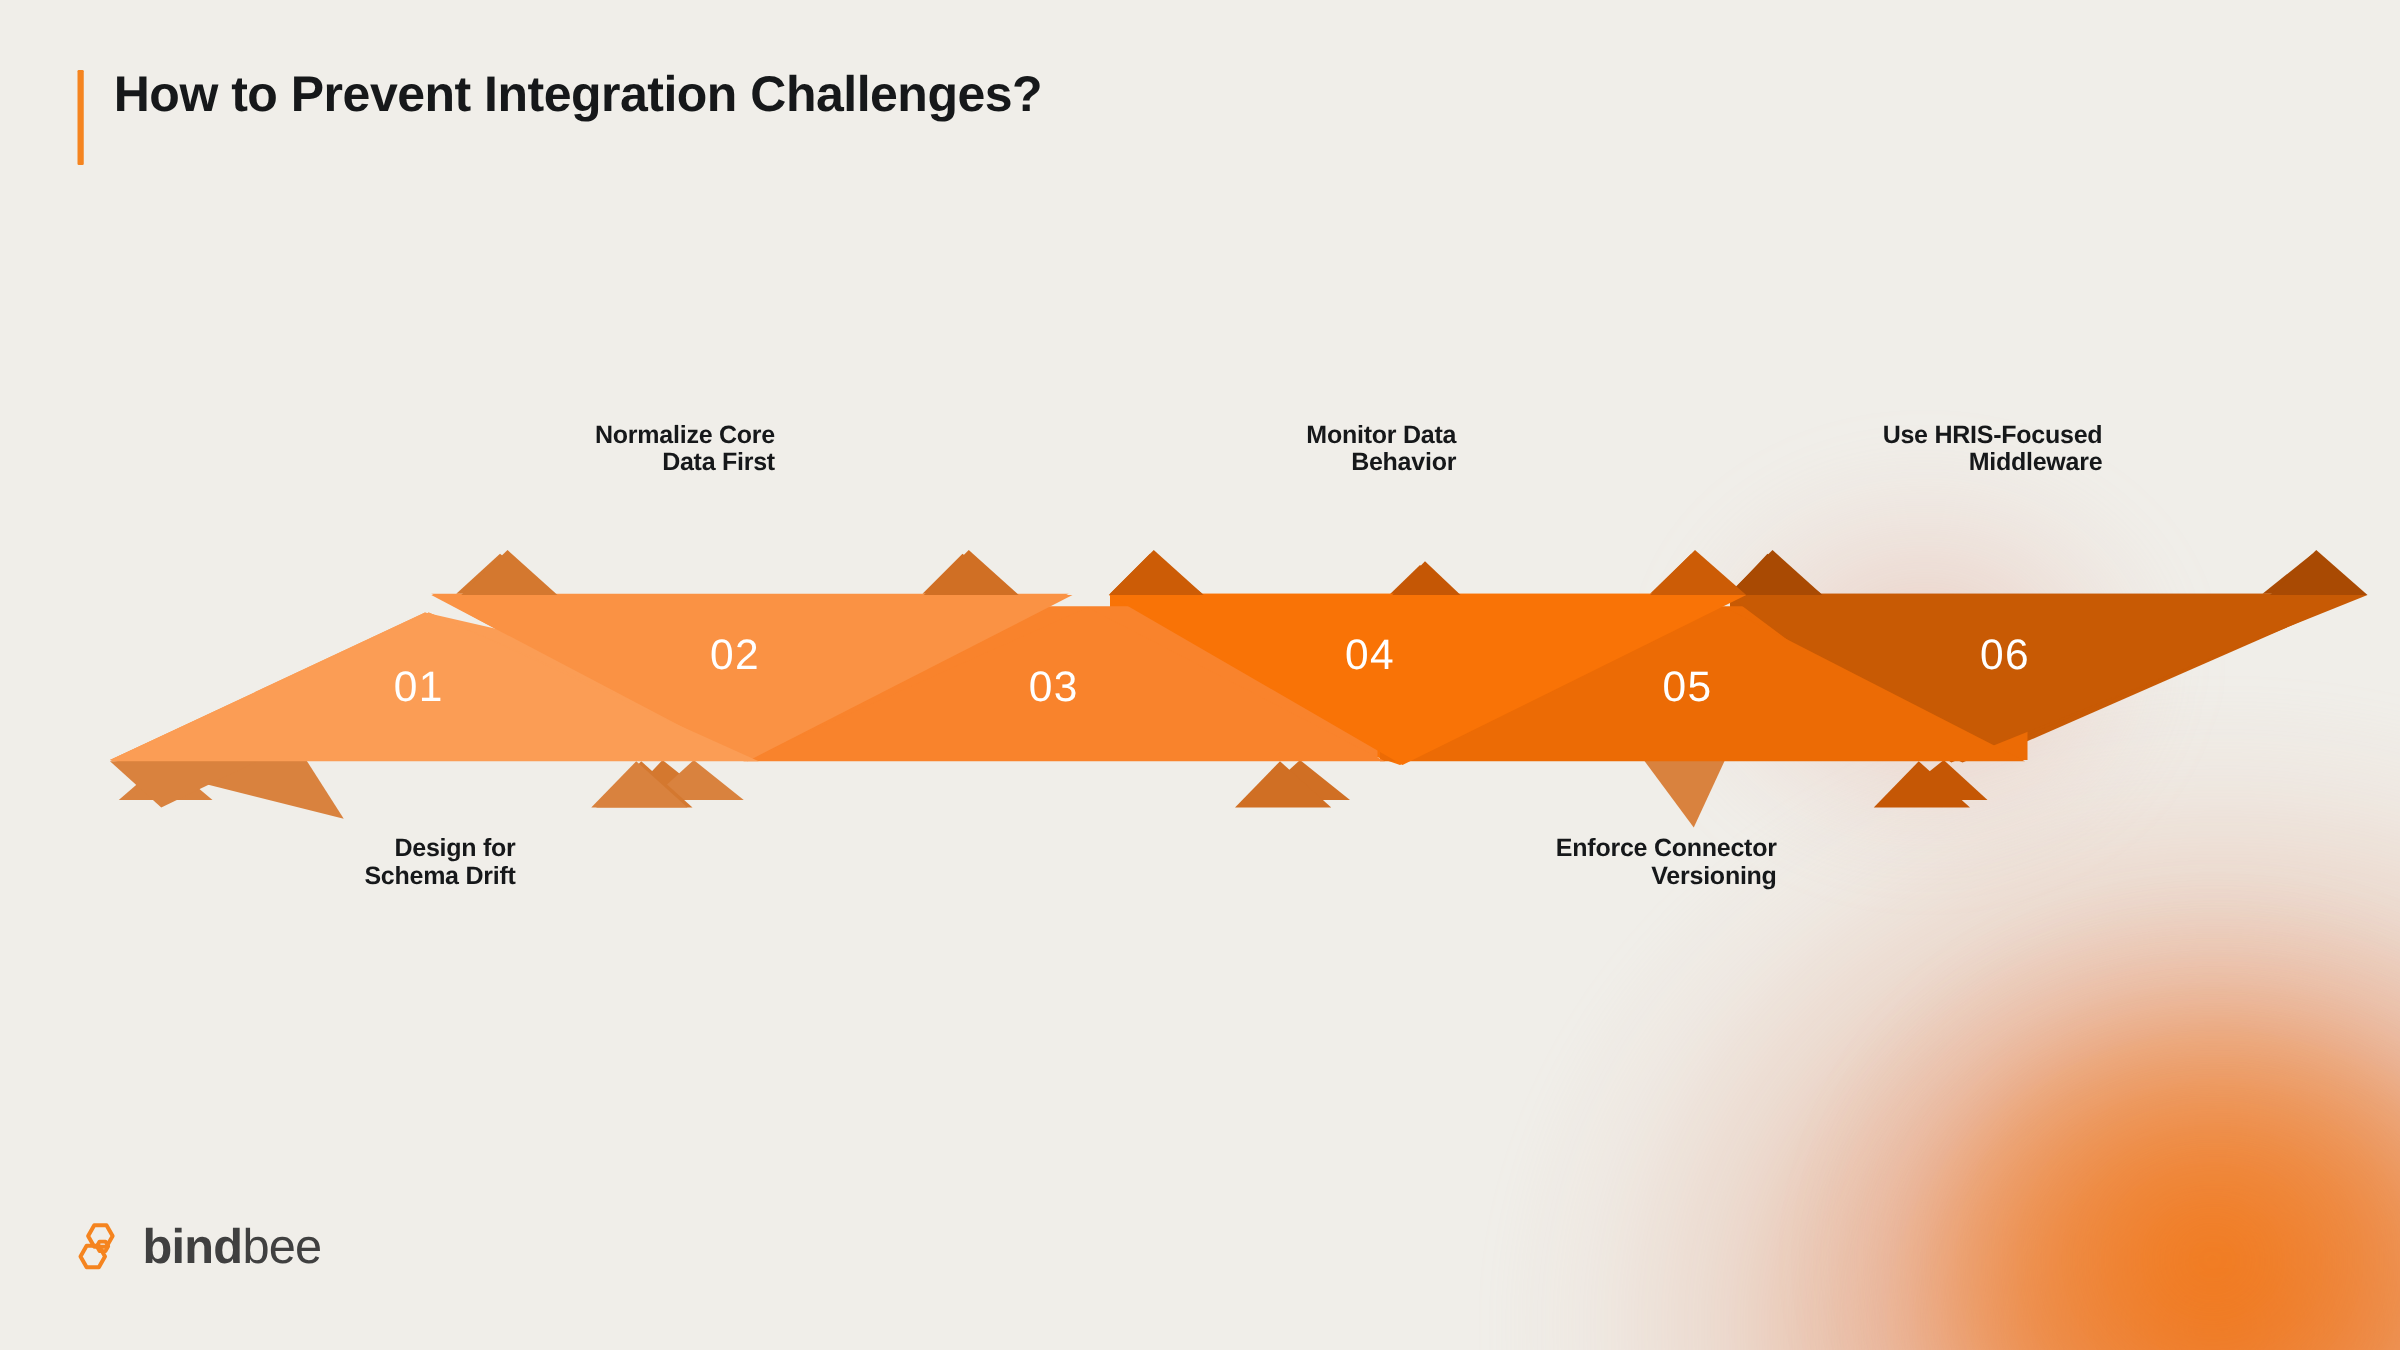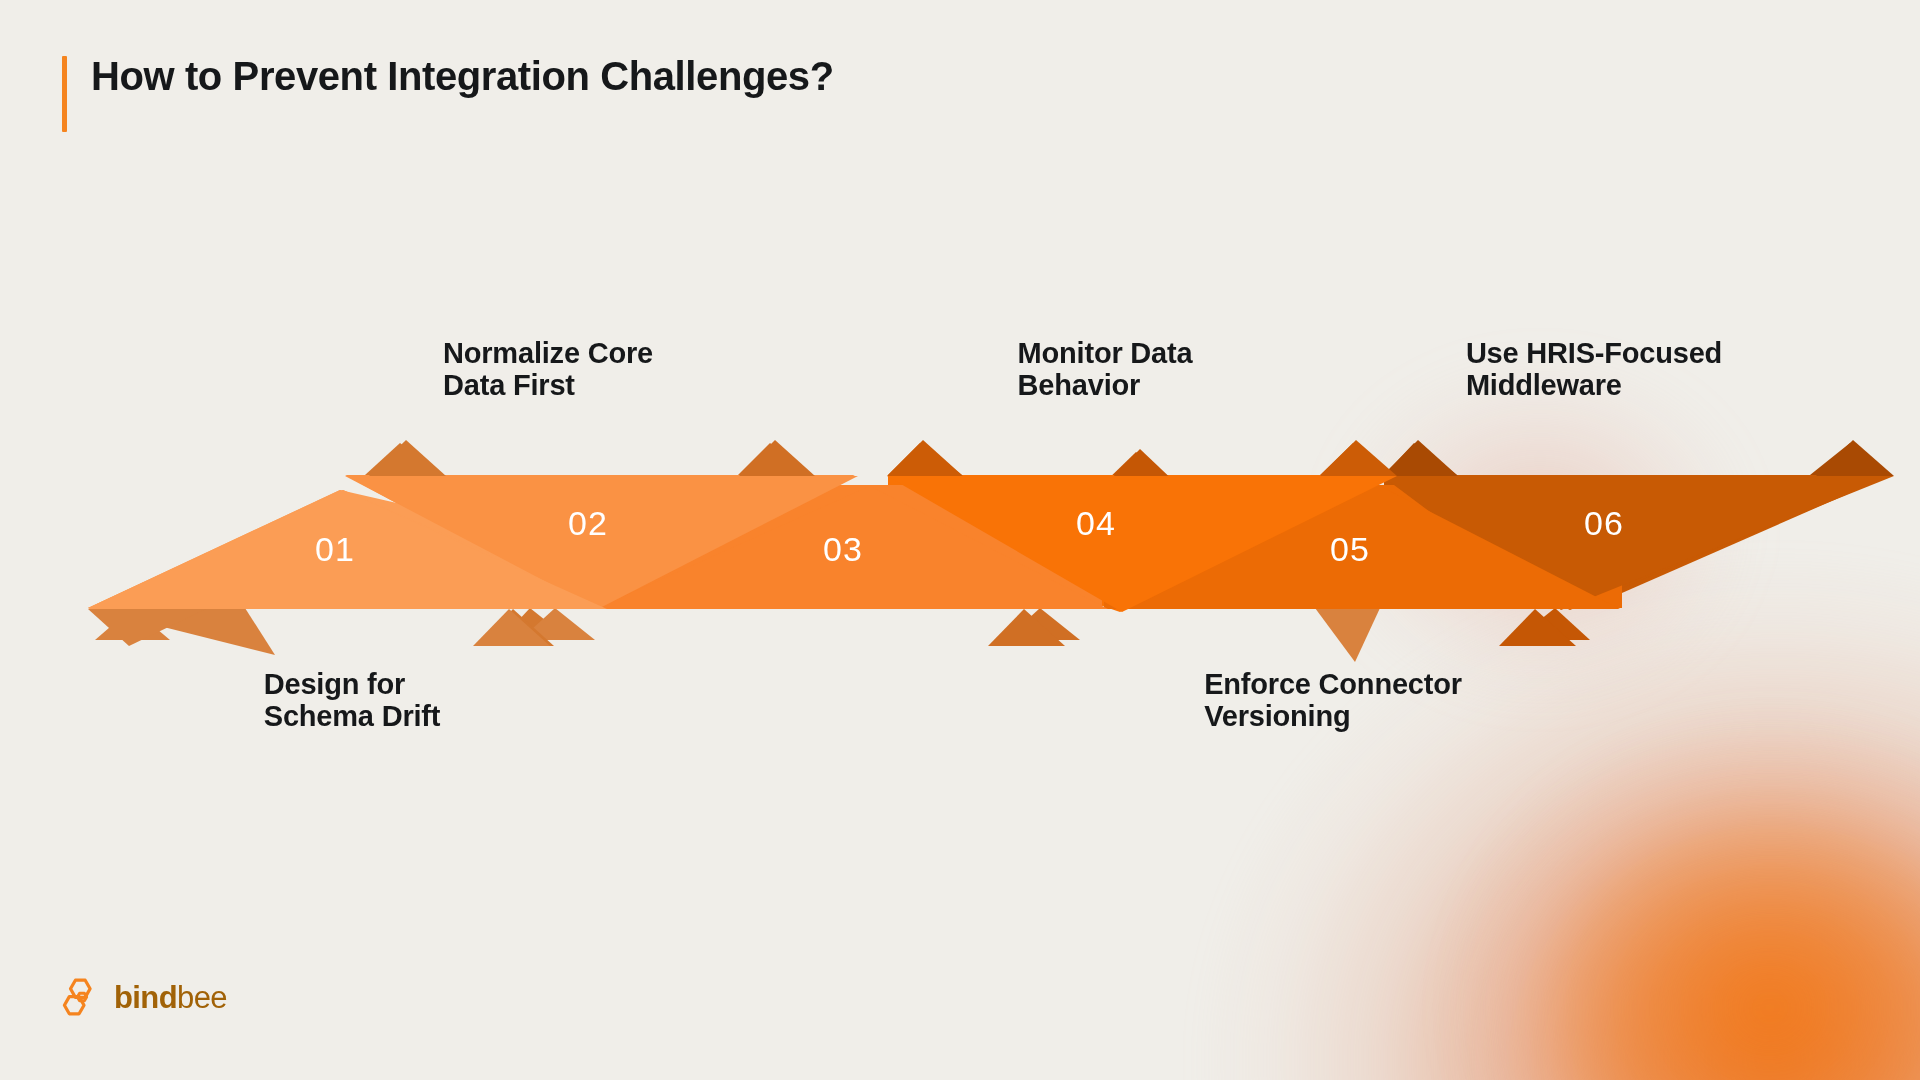--- a/index.html
+++ b/index.html
@@ -110,22 +110,22 @@
     font-size: 34px;
     fill: #FFFFFF;
     text-anchor: middle;
     dominant-baseline: middle;
     letter-spacing: 1px;
   }
 
   
   .caption {
     position: absolute;
-    text-align: left;
-    font-size: 29px;
+    text-align: right;
+    font-size: 20px;
     font-weight: bold;
     color: #16181A;
     line-height: 1.12;
     letter-spacing: -0.2px;
     white-space: pre-line;
     transform: translateX(-50%);
   }
   .caption.above { }
   .caption.below { }
 
@@ -133,22 +133,22 @@
   .logo {
     position: absolute;
     left: 62px;
     bottom: 62px;
     display: flex;
     align-items: center;
     gap: 12px;
   }
   .logo-mark { flex: none; display: block; }
   .logo-text {
-    font-size: 31px;
-    color: #a16207;
+    font-size: 39px;
+    color: #404040;
     letter-spacing: -0.6px;
     line-height: 1;
   }
   .logo-text .b1 { font-weight: bold; }
   .logo-text .b2 { font-weight: normal; }
 </style>
 </head>
 <body>
 
 <div id="canvas" style="background-color: rgb(240, 238, 233);">

